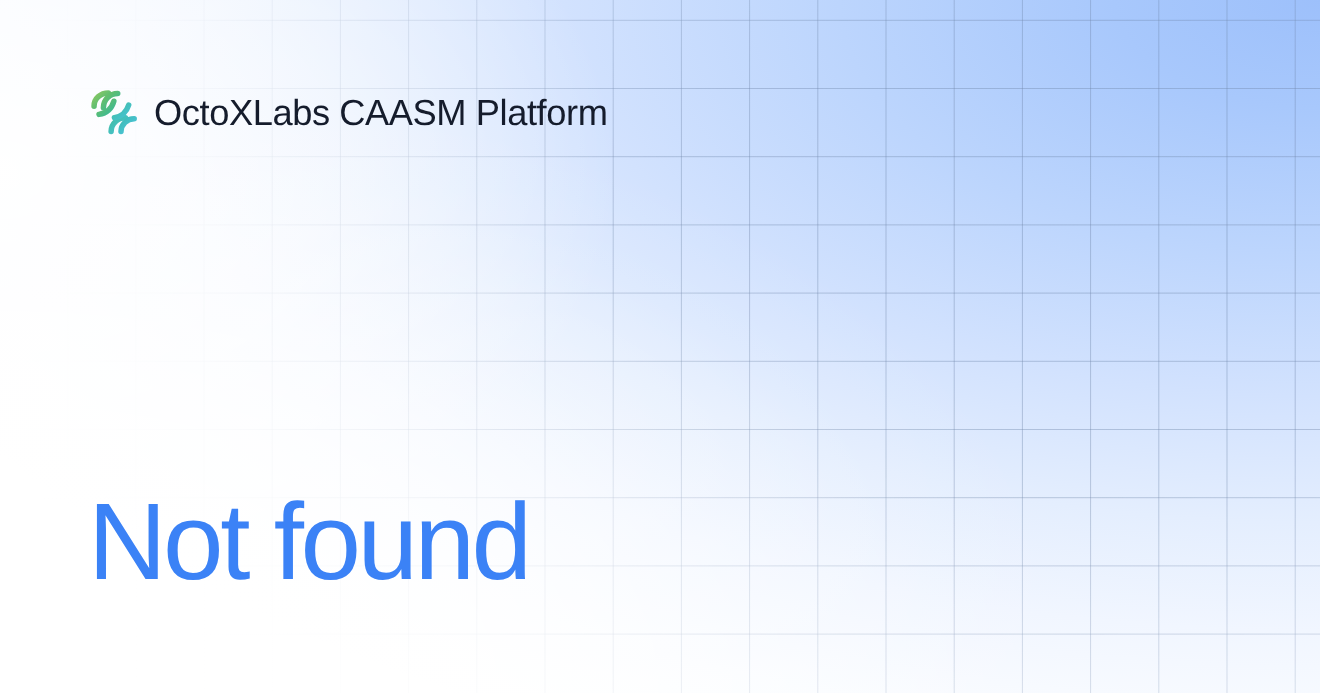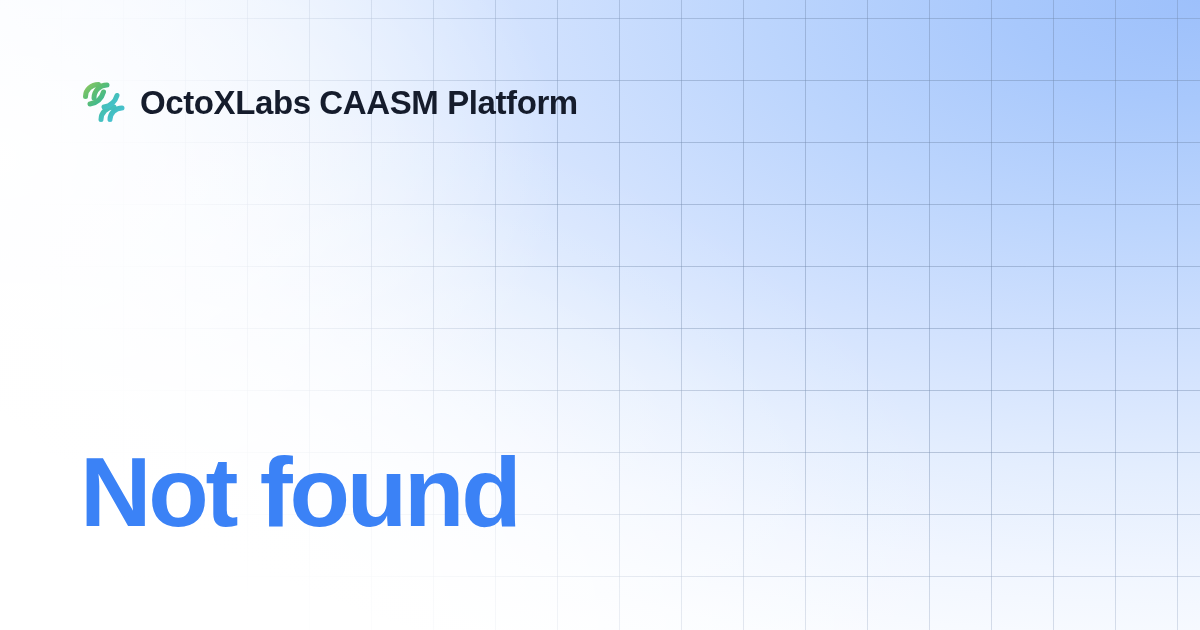--- a/index.html
+++ b/index.html
@@ -99,33 +99,33 @@
 
   .brand-logo {
     width: 44px;
     height: 44px;
     flex: none;
     display: block;
   }
 
   .brand-title {
     font-size: 33px;
-    font-weight: bold;
+    font-weight: normal;
     letter-spacing: -0.4px;
     color: #151c2c;
     white-space: nowrap;
     line-height: 1;
   }
 
   .headline {
     position: absolute;
     left: 80px;
     top: 440px;
     font-size: 99px;
-    font-weight: bold;
+    font-weight: normal;
     letter-spacing: -3.2px;
     line-height: 1.05;
     color: #3b82f6;
     white-space: nowrap;
   }
 </style>
 </head>
 <body>
 
 <div id="og-card">

